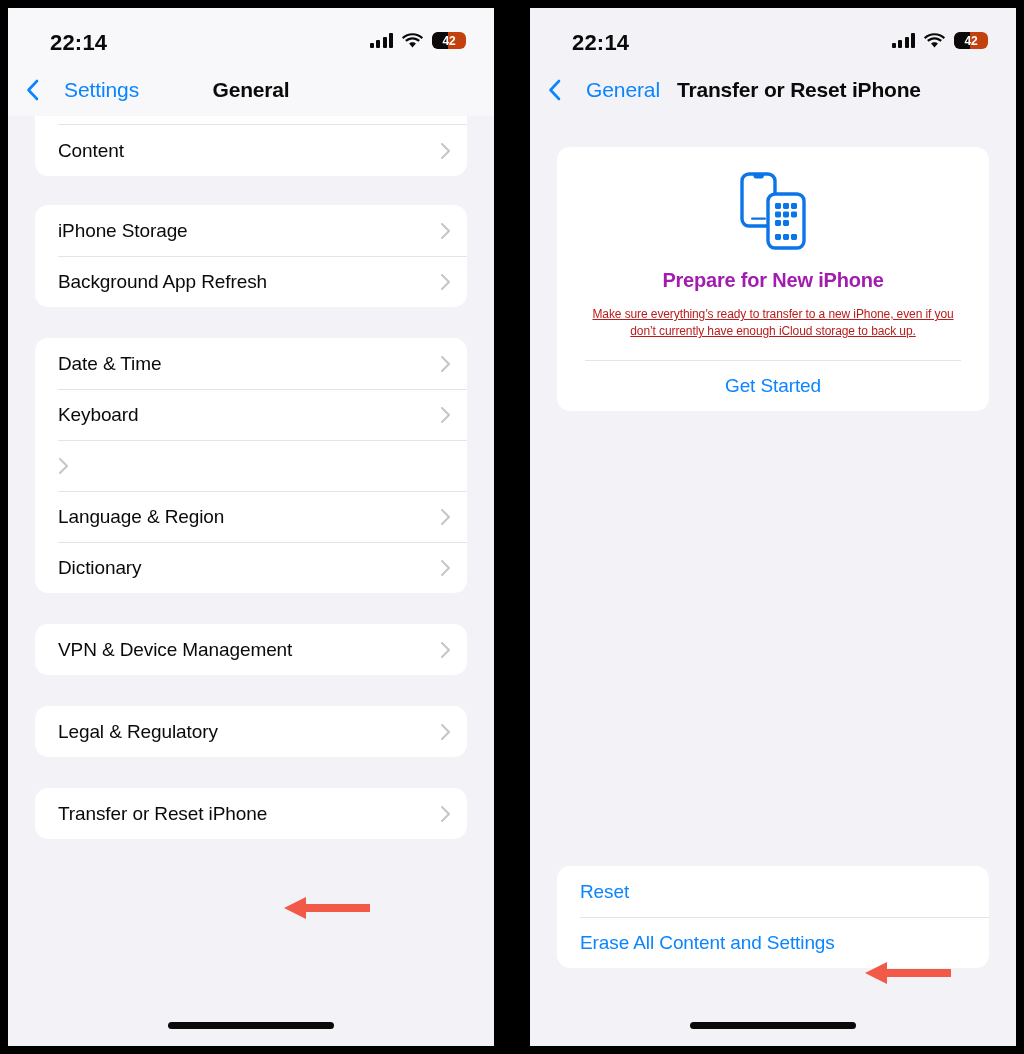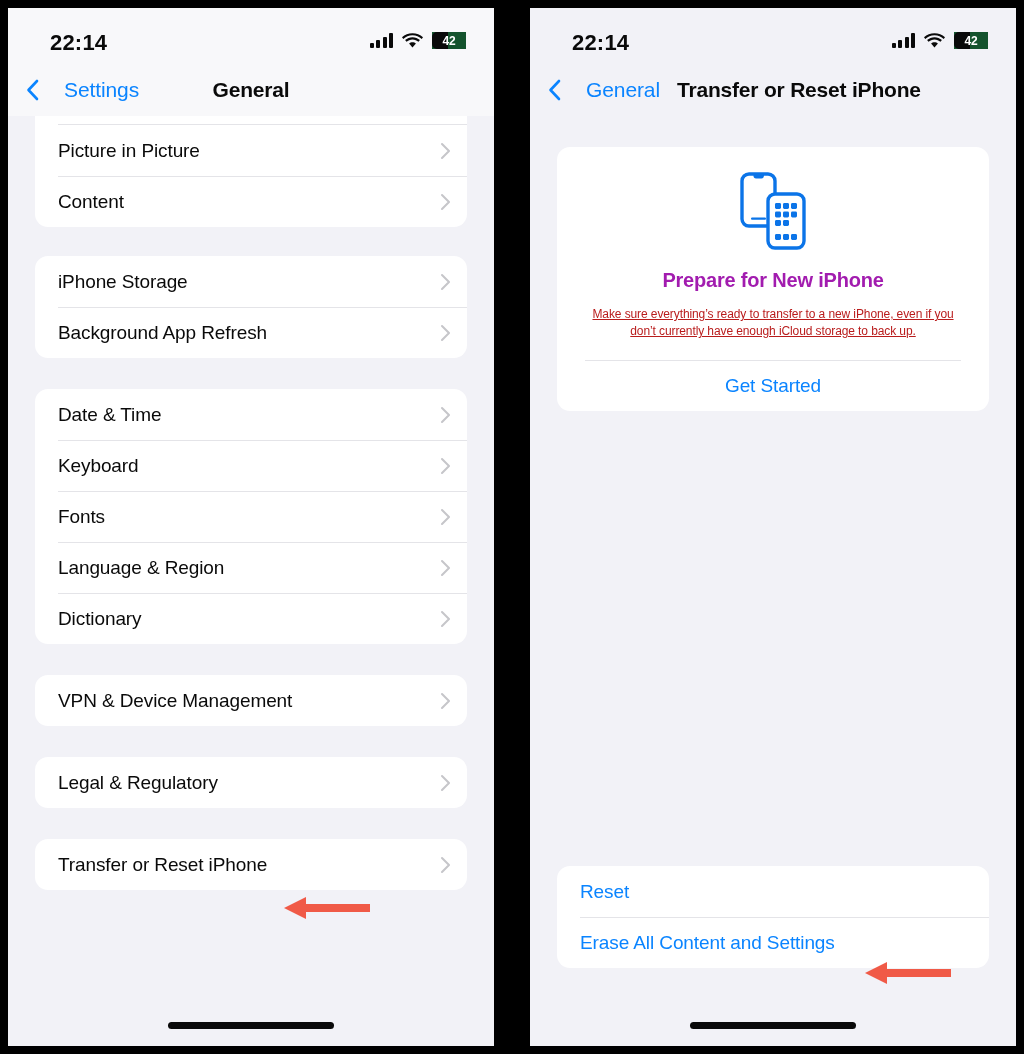--- a/index.html
+++ b/index.html
@@ -63,22 +63,22 @@
   .cellular i:nth-child(2) { height: 8px; }
   .cellular i:nth-child(3) { height: 11px; }
   .cellular i:nth-child(4) { height: 15px; }
 
   .wifi-icon { width: 21px; height: 15px; display: block; }
 
   .battery {
     position: relative;
     width: 34px;
     height: 17px;
-    border-radius: 0;
-    background: #14532d;
+    border-radius: 6px;
+    background: #c2410c;
     overflow: hidden;
   }
   .battery-fill {
     position: absolute;
     left: 0; top: 0; bottom: 0;
     width: 47%;
     background: #0a0a0a;
     border-radius: 5px 0 0 5px;
   }
   .battery-level {
@@ -302,26 +302,20 @@
     </div>
     <div class="nav-title" id="nav-title-left">General</div>
   </div>
 
   <div class="content" id="content-left">
 
     <div class="row-partial"></div>
 
     <div class="group clipped-top">
       <div class="row">
-        <span class="row-label">Picture in Picture</span>
-        <svg class="chevron-right" viewBox="0 0 11 18">
-            <polyline points="2,2 9,9 2,16" fill="none" stroke="#c3c3c8" stroke-width="2.1" stroke-linecap="round" stroke-linejoin="round"></polyline>
-          </svg>
-      </div>
-      <div class="row">
         <span class="row-label">Content</span>
         <svg class="chevron-right" viewBox="0 0 11 18">
             <polyline points="2,2 9,9 2,16" fill="none" stroke="#c3c3c8" stroke-width="2.1" stroke-linecap="round" stroke-linejoin="round"></polyline>
           </svg>
       </div>
     </div>
 
     <div class="gap-md"></div>
 
     <div class="group">
@@ -348,21 +342,20 @@
             <polyline points="2,2 9,9 2,16" fill="none" stroke="#c3c3c8" stroke-width="2.1" stroke-linecap="round" stroke-linejoin="round"></polyline>
           </svg>
       </div>
       <div class="row">
         <span class="row-label">Keyboard</span>
         <svg class="chevron-right" viewBox="0 0 11 18">
             <polyline points="2,2 9,9 2,16" fill="none" stroke="#c3c3c8" stroke-width="2.1" stroke-linecap="round" stroke-linejoin="round"></polyline>
           </svg>
       </div>
       <div class="row">
-        <span class="row-label">Fonts</span>
         <svg class="chevron-right" viewBox="0 0 11 18">
             <polyline points="2,2 9,9 2,16" fill="none" stroke="#c3c3c8" stroke-width="2.1" stroke-linecap="round" stroke-linejoin="round"></polyline>
           </svg>
       </div>
       <div class="row">
         <span class="row-label">Language &amp; Region</span>
         <svg class="chevron-right" viewBox="0 0 11 18">
             <polyline points="2,2 9,9 2,16" fill="none" stroke="#c3c3c8" stroke-width="2.1" stroke-linecap="round" stroke-linejoin="round"></polyline>
           </svg>
       </div>

